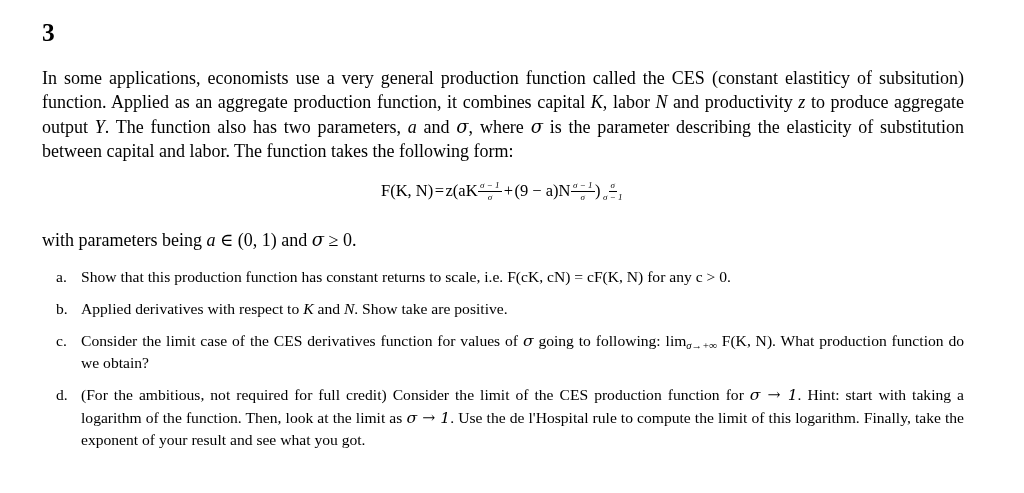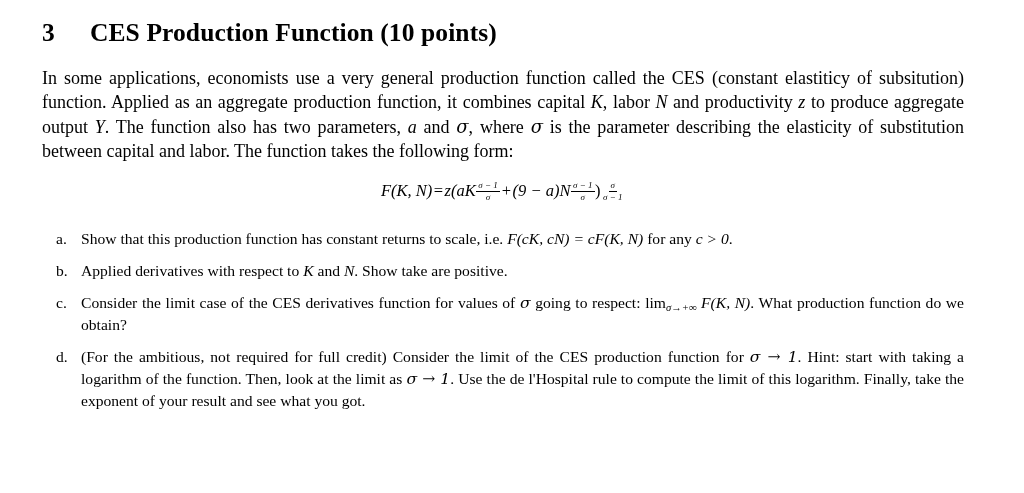--- a/index.html
+++ b/index.html
@@ -50,21 +50,20 @@
     line-height: 1.355;
     text-align: justify;
     text-justify: inter-word;
     margin: 0 0 2px 0;
     hyphens: none;
   }
 
   
   .math {
     font-family: "Liberation Serif", "DejaVu Serif", serif;
-    font-style: italic;
     white-space: nowrap;
   }
   .math-up { font-style: normal; }
   .mi { font-style: italic; }
   .greek { font-style: italic; font-family: "DejaVu Serif", serif; }
   .op { font-style: normal; padding: 0 1.5px; }
 
   
   .display-eq {
     text-align: center;
@@ -149,21 +148,20 @@
   .nb { white-space: nowrap; }
 </style>
 </head>
 <body>
 
 <div class="page">
   <div class="content">
 
     <h2 class="section-heading">
       <span class="section-number">3</span>
-      <span class="section-title">CES Production Function (10 points)</span>
     </h2>
 
     <p class="body-par"><span>In some applications, economists use a very general production function called the CES (constant elastiticy of subsitution) function. Applied as an aggregate production function, it combines capital </span><span class="math mi">K</span><span>, labor </span><span class="math mi">N</span><span> and productivity </span><span class="math mi">z</span><span> to produce aggregate output </span><span class="math mi">Y</span><span>. The function also has two parameters, </span><span class="math mi">a</span><span> and </span><span class="greek">σ</span><span>, where </span><span class="greek">σ</span><span> is the parameter describing the elasticity of substitution between capital and labor. The function takes the following form:</span></p>
 
     <div class="display-eq">
       <span class="eq-inner">
         <span class="math">F(K, N)</span>
           <span class="op">=</span>
           <span class="math">z(aK</span>
           <span class="frac-exp">
@@ -177,36 +175,37 @@
             <span class="den">σ</span>
           </span>
           <span class="math-up">)</span>
           <span class="frac-exp">
             <span class="num">σ</span>
             <span class="den">σ − 1</span>
           </span>
       </span>
     </div>
 
+    <p class="body-par no-justify"><span>with parameters being </span><span class="math mi">a</span><span> ∈ (0, 1) and </span><span class="greek">σ</span><span> ≥ 0.</span></p>
 
     <ol class="items">
 
       <li>
         <span class="item-marker">a.</span>
         <span class="item-text"><span>Show that this production function has constant returns to scale, i.e. </span><span class="math nb">F(cK, cN) = cF(K, N)</span><span> for any </span><span class="math nb">c &gt; 0</span><span>.</span></span>
       </li>
 
       <li>
         <span class="item-marker">b.</span>
         <span class="item-text no-justify"><span>Applied derivatives with respect to </span><span class="math mi">K</span><span> and </span><span class="math mi">N</span><span>. Show take are positive.</span></span>
       </li>
 
       <li>
         <span class="item-marker">c.</span>
-        <span class="item-text"><span>Consider the limit case of the CES derivatives function for values of </span><span class="greek">σ</span><span> going to respect: </span><span class="limop nb"><span>lim</span><sub class="mathsub">σ→+∞</sub></span>&nbsp;<span class="math nb">F(K, N)</span><span>. What production function do we obtain?</span></span>
+        <span class="item-text"><span>Consider the limit case of the CES derivatives function for values of </span><span class="greek">σ</span><span> going to following: </span><span class="limop nb"><span>lim</span><sub class="mathsub">σ→+∞</sub></span>&nbsp;<span class="math nb">F(K, N)</span><span>. What production function do we obtain?</span></span>
       </li>
 
       <li>
         <span class="item-marker">d.</span>
         <span class="item-text"><span>(For the ambitious, not required for full credit) Consider the limit of the CES production function for </span><span class="greek nb">σ → 1</span><span>. Hint: start with taking a logarithm of the function. Then, look at the limit as </span><span class="greek nb">σ → 1</span><span>. Use the de l'Hospital rule to compute the limit of this logarithm. Finally, take the exponent of your result and see what you got.</span></span>
       </li>
 
     </ol>
 
   </div>

